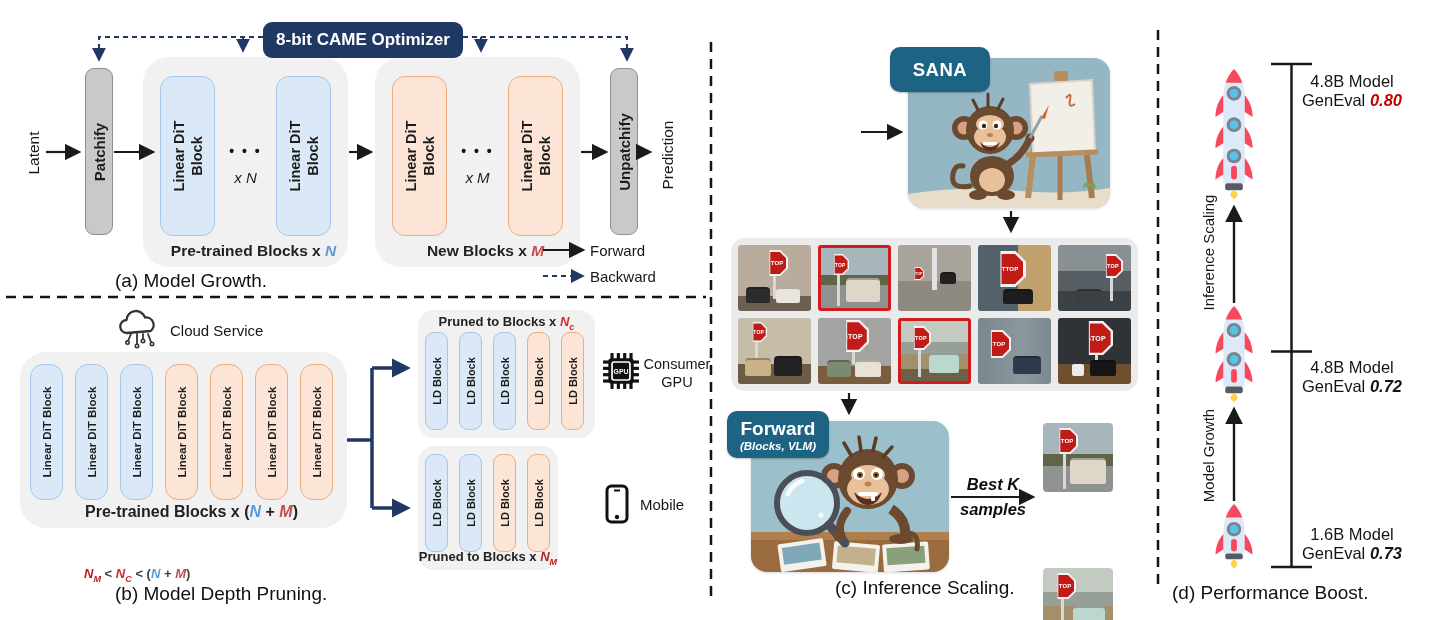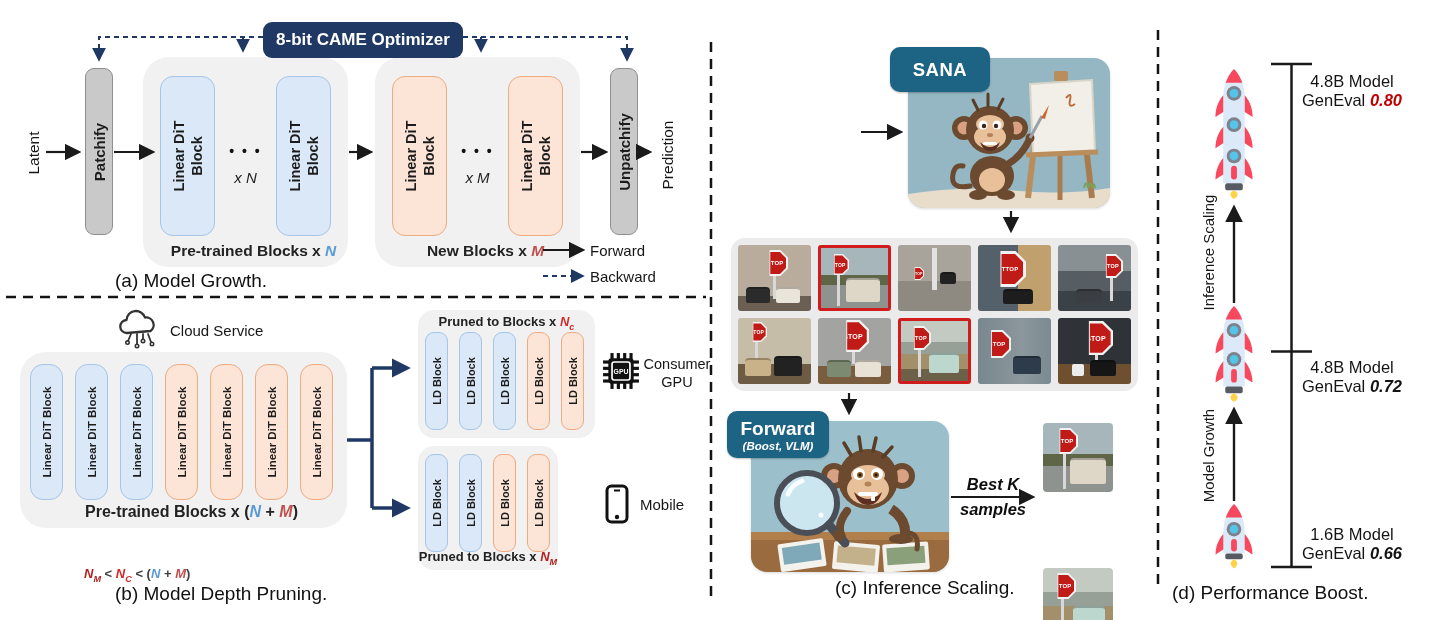--- a/index.html
+++ b/index.html
@@ -404,21 +404,21 @@
       <circle cx="56" cy="82" r="30" fill="#cfe9f2" fill-opacity="0.92" stroke="#4a4f57" stroke-width="6"></circle>
       <path d="M37 73 a23 23 0 0 1 14 -13" stroke="#fff" stroke-width="5" fill="none" stroke-linecap="round" opacity="0.85"></path>
       <circle cx="70" cy="94" r="2.5" fill="#fff" opacity="0.9"></circle>
       <line x1="78" y1="104" x2="94" y2="122" stroke="#4a4f57" stroke-width="9" stroke-linecap="round"></line>
       <circle cx="88" cy="114" r="6" fill="#6b4a2f"></circle>
       <ellipse cx="150" cy="118" rx="12" ry="5" fill="#6b4a2f"></ellipse>
     </svg>
   </div>
   <div class="tealbox" style="left:727px;top:411px;width:102px;height:47px;">
     <span style="font-size:19px;">Forward</span>
-    <span style="font-size:11.5px;font-style:italic;">(Boost, VLM)</span>
+    <span style="font-size:11.5px;font-style:italic;">(Blocks, VLM)</span>
   </div>
 
   <div class="bestk" style="top:475px;">Best K</div>
   <div class="bestk" style="top:500px;">samples</div>
 
   <div class="thumb abs" style="left:1043px;top:423px;width:70px;height:69px;border-radius:4px;background:linear-gradient(#a7b6ba 0 45%,#5f6547 45% 62%,#8e938f 62%);">
     <div class="pole" style="left:20px;top:30px;width:3px;height:36px;"></div>
     <div class="oct" style="left:9px;top:5px;width:26px;height:26px;">
         <div class="oct-in" style="font-size:6px;">STOP</div>
       </div>
@@ -486,21 +486,21 @@
   <div class="dlabel" style="left:1300px;top:72px;">
     <div>4.8B Model</div>
     <div><span>GenEval </span><span class="val hl">0.80</span></div>
   </div>
   <div class="dlabel" style="left:1300px;top:358px;">
     <div>4.8B Model</div>
     <div><span>GenEval </span><span class="val">0.72</span></div>
   </div>
   <div class="dlabel" style="left:1300px;top:525px;">
     <div>1.6B Model</div>
-    <div><span>GenEval </span><span class="val">0.66</span></div>
+    <div><span>GenEval </span><span class="val">0.73</span></div>
   </div>
 
   <div class="caption" style="left:1172px;top:582px;width:250px;">(d) Performance Boost.</div>
 
   <svg class="overlay" width="1440" height="620" viewBox="0 0 1440 620">
     <defs>
       <marker id="ab" viewBox="0 0 10 10" refX="8" refY="5" markerWidth="7.5" markerHeight="7.5" orient="auto-start-reverse">
         <path d="M0 0 L10 5 L0 10 Z" fill="#1a1a1a"></path>
       </marker>
       <marker id="an" viewBox="0 0 10 10" refX="8" refY="5" markerWidth="7" markerHeight="7" orient="auto-start-reverse">

